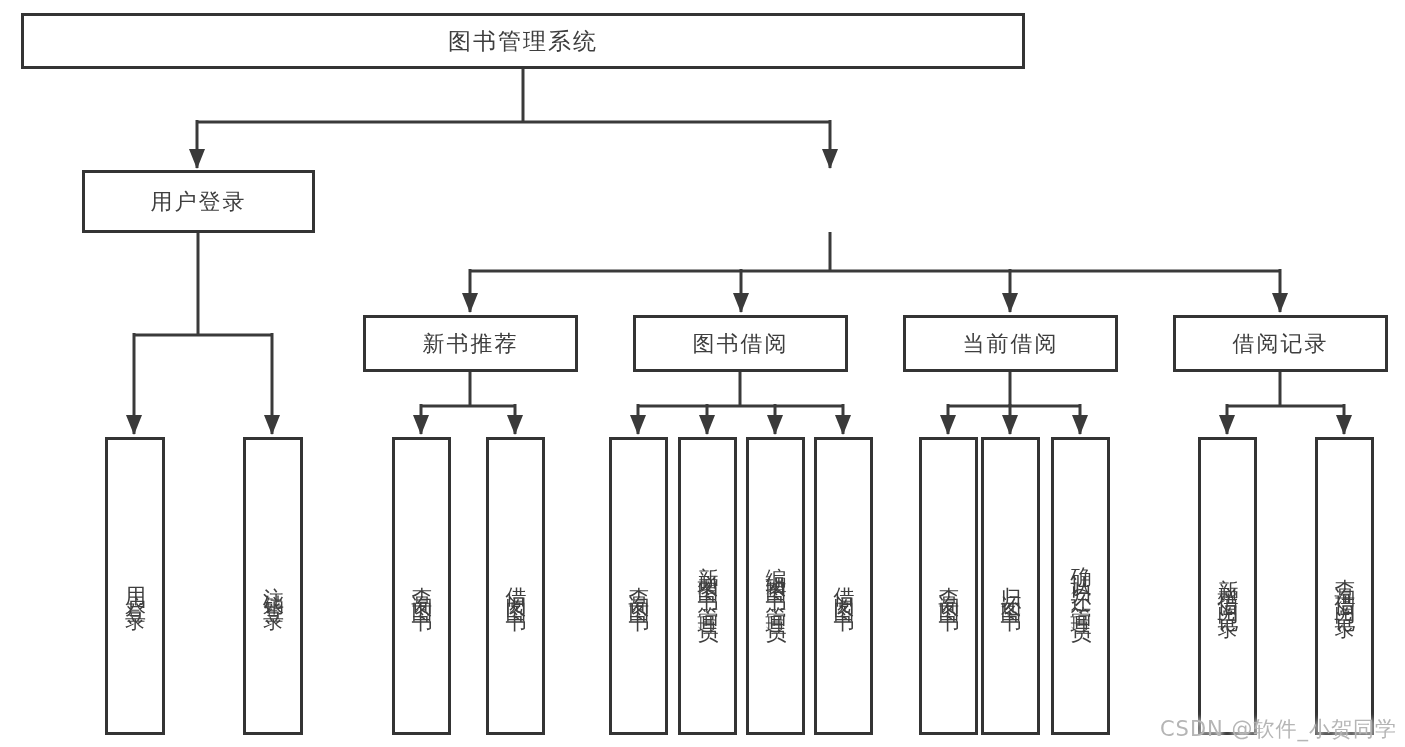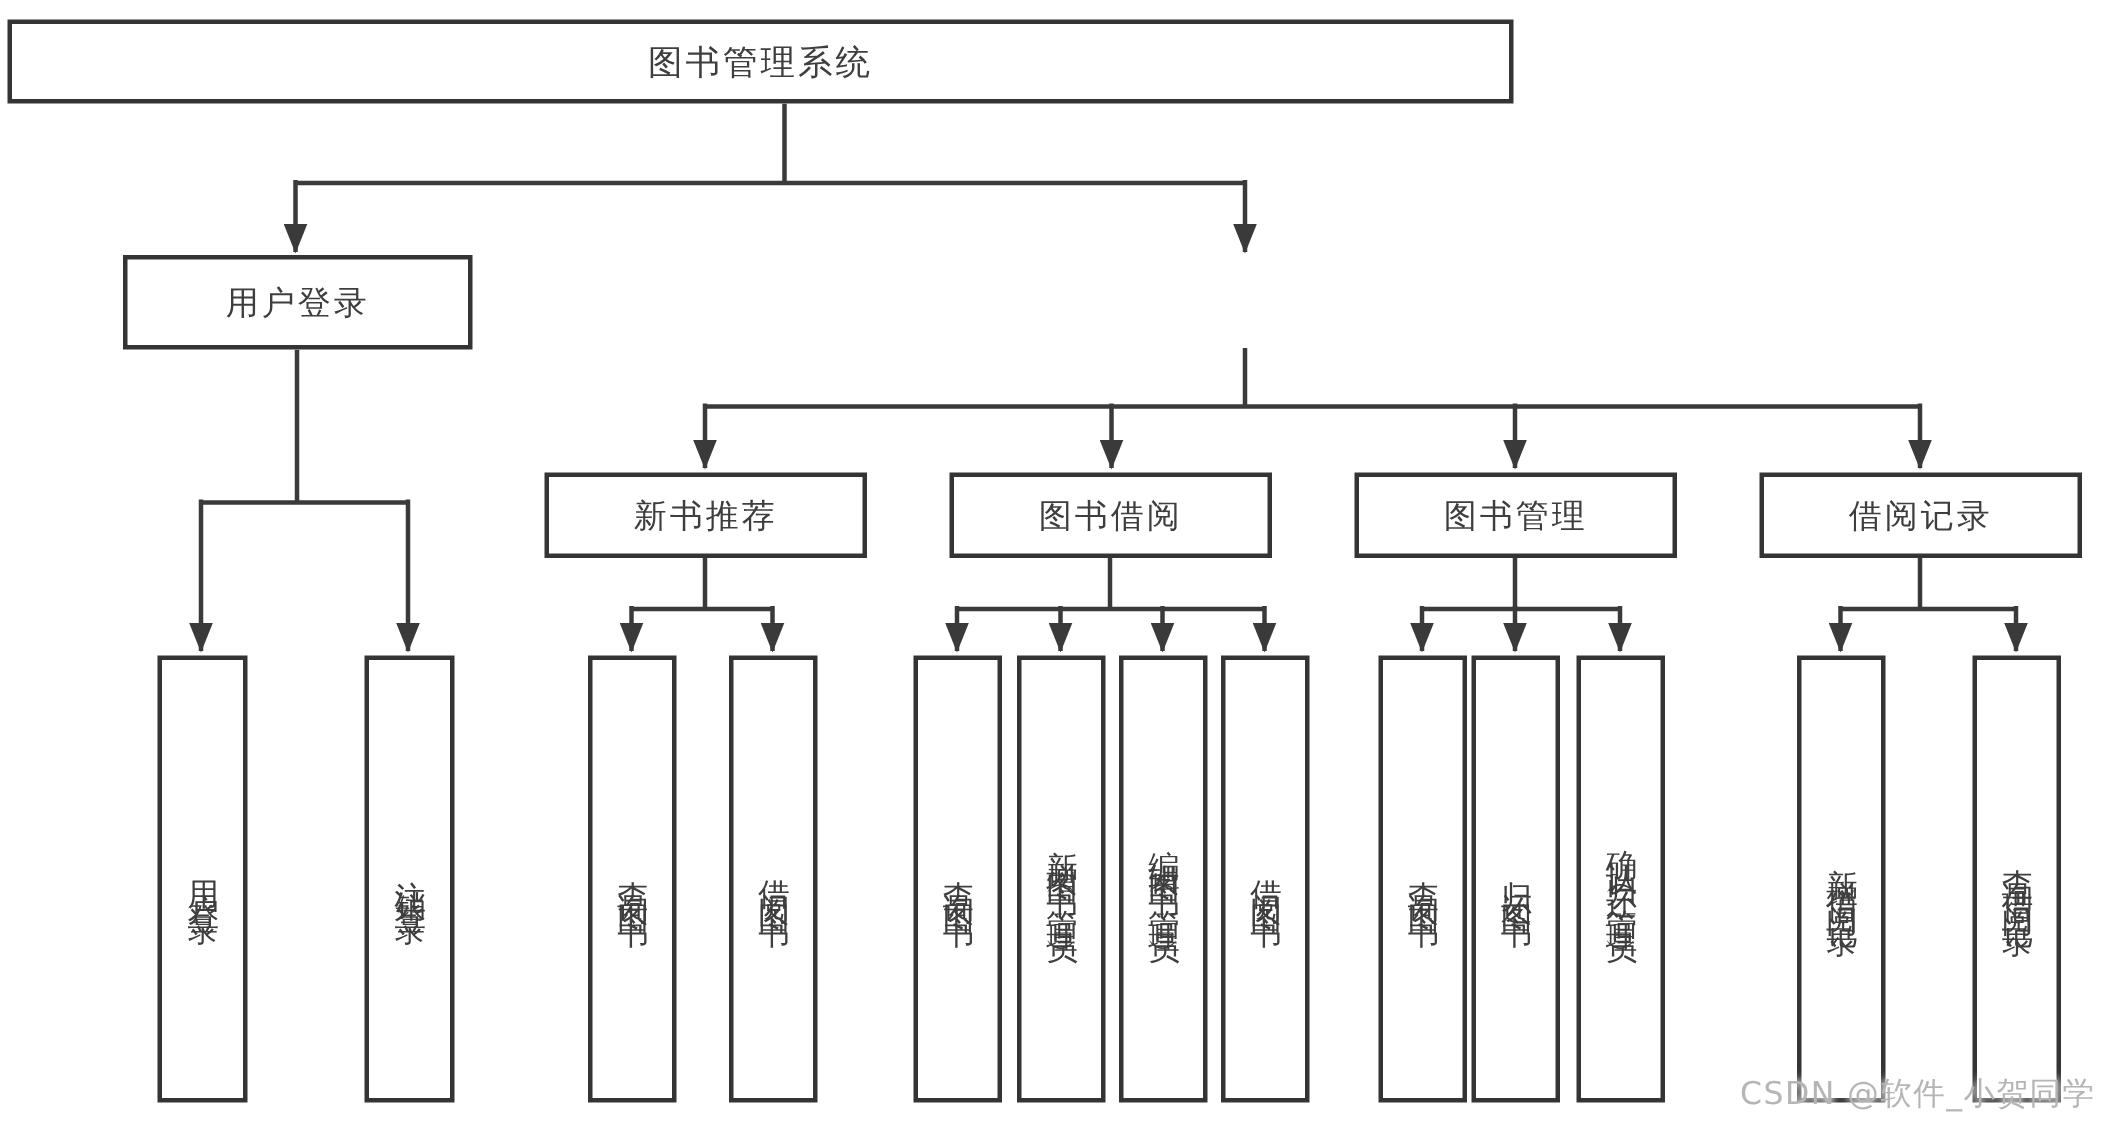--- a/index.html
+++ b/index.html
@@ -115,36 +115,36 @@
 
       <g>
         <line x1="1280" y1="372" x2="1280" y2="406"></line>
         <line x1="1227" y1="406" x2="1344" y2="406"></line>
         <line x1="1227" y1="404" x2="1227" y2="434" marker-end="url(#arrow)"></line>
         <line x1="1344" y1="404" x2="1344" y2="434" marker-end="url(#arrow)"></line>
       </g>
     </g>
   </svg>
 
-  <div class="node root" style="left:5px; top:13px; width:1004px; height:56px;">
+  <div class="node root" style="left:21px; top:13px; width:1004px; height:56px;">
     <span class="hlabel">图书管理系统</span>
   </div>
 
   <div class="node" style="left:82px; top:170px; width:233px; height:63px;">
     <span class="hlabel">用户登录</span>
   </div>
 
   <div class="node" style="left:363px; top:315px; width:215px; height:57px;justify-content:center;">
     <span class="hlabel">新书推荐</span>
   </div>
   <div class="node" style="left:633px; top:315px; width:215px; height:57px;text-align:right;">
     <span class="hlabel">图书借阅</span>
   </div>
   <div class="node" style="left:903px; top:315px; width:215px; height:57px;">
-    <span class="hlabel">图书管理</span>
+    <span class="hlabel">当前借阅</span>
   </div>
   <div class="node" style="left:1173px; top:315px; width:215px; height:57px;">
     <span class="hlabel">借阅记录</span>
   </div>
 
   <div class="node leaf" style="left:105px; top:437px; width:60px; height:298px;">
     <span class="vlabel">用户登录</span>
   </div>
   <div class="node leaf" style="left:243px; top:437px; width:60px; height:298px;">
     <span class="vlabel">注销登录</span>

